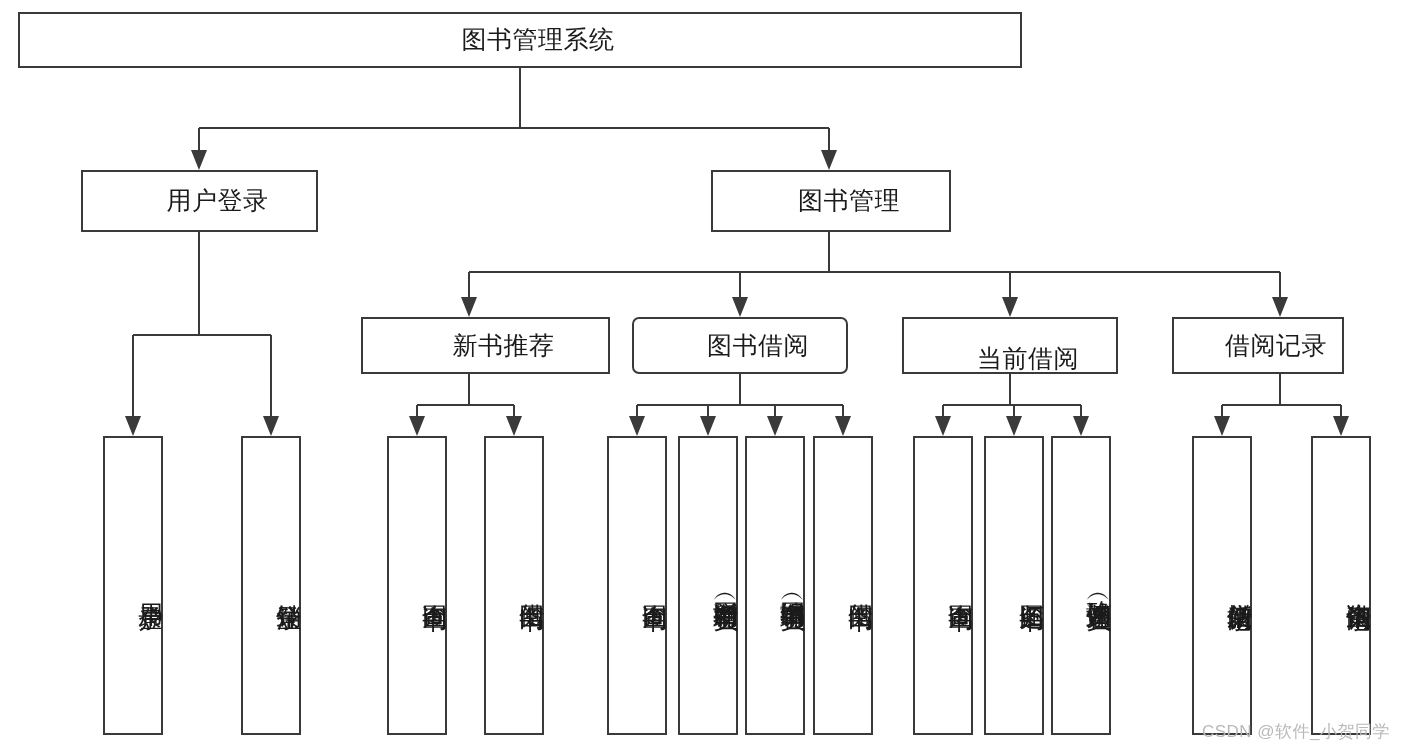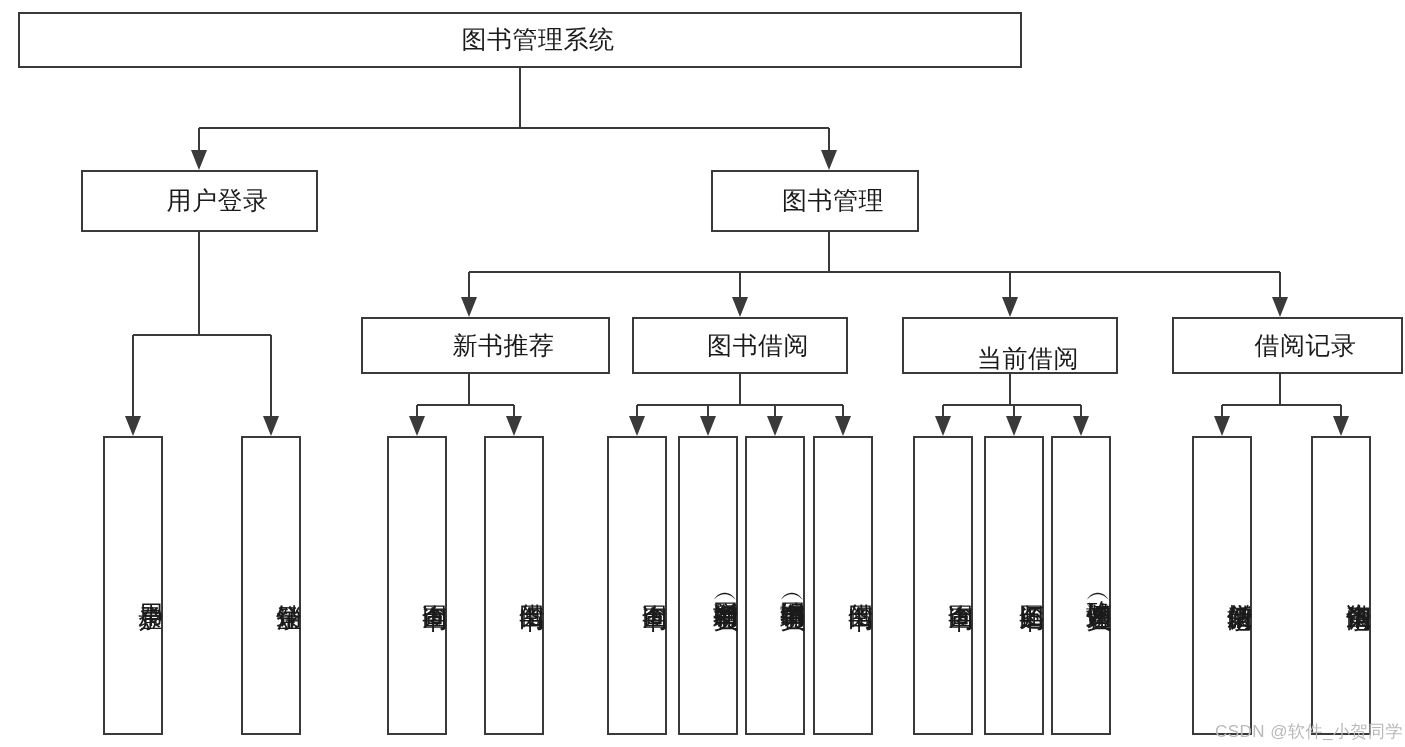--- a/index.html
+++ b/index.html
@@ -54,21 +54,21 @@
     writing-mode: vertical-rl;
     text-orientation: upright;
     font-size: 25px;
     line-height: 1.22;
     letter-spacing: 1px;
     white-space: nowrap;
     display: block;
   }
   #watermark {
     position: absolute;
-    right: 2px;
+    right: 15px;
     bottom: 4px;
     font-size: 17px;
     color: #b9b9b9;
     letter-spacing: 0.5px;
     white-space: nowrap;
     user-select: none;
   }
 </style>
 </head>
 <body>
@@ -130,33 +130,33 @@
       <polygon points="1333,416 1349,416 1341,436" fill="#3a3a3a"></polygon>
     </svg>
 
   <div id="node-layer">
       <div class="node-box horiz root" style="left: 18px; top: 12px; width: 1004px; height: 56px;">
         <span class="node-label">图书管理系统</span>
       </div>
       <div class="node-box horiz" style="left: 81px; top: 170px; width: 237px; height: 62px;">
         <span class="node-label">用户登录</span>
       </div>
-      <div class="node-box horiz" style="left: 711px; top: 170px; width: 208px; height: 62px;">
+      <div class="node-box horiz" style="left: 711px; top: 170px; width: 240px; height: 62px;">
         <span class="node-label">图书管理</span>
       </div>
       <div class="node-box horiz" style="left: 361px; top: 317px; width: 249px; height: 57px;">
         <span class="node-label">新书推荐</span>
       </div>
-      <div class="node-box horiz" style="left: 632px; top: 317px; width: 216px; height: 57px;">
+      <div class="node-box horiz" style="left: 632px; top: 317px; width: 216px; height: 57px; border-radius: 7px;">
         <span class="node-label">图书借阅</span>
       </div>
       <div class="node-box horiz" style="left: 902px; top: 317px; width: 216px; height: 57px; align-items: flex-end;">
         <span class="node-label">当前借阅</span>
       </div>
-      <div class="node-box horiz" style="left: 1172px; top: 317px; width: 231px; height: 57px;">
+      <div class="node-box horiz" style="left: 1172px; top: 317px; width: 172px; height: 57px;">
         <span class="node-label">借阅记录</span>
       </div>
       <div class="node-box vert" style="left: 103px; top: 436px; width: 60px; height: 299px;">
         <span class="node-label">用户登录</span>
       </div>
       <div class="node-box vert" style="left: 241px; top: 436px; width: 60px; height: 299px;">
         <span class="node-label">注销登录</span>
       </div>
       <div class="node-box vert" style="left: 387px; top: 436px; width: 60px; height: 299px;">
         <span class="node-label">查询图书</span>

